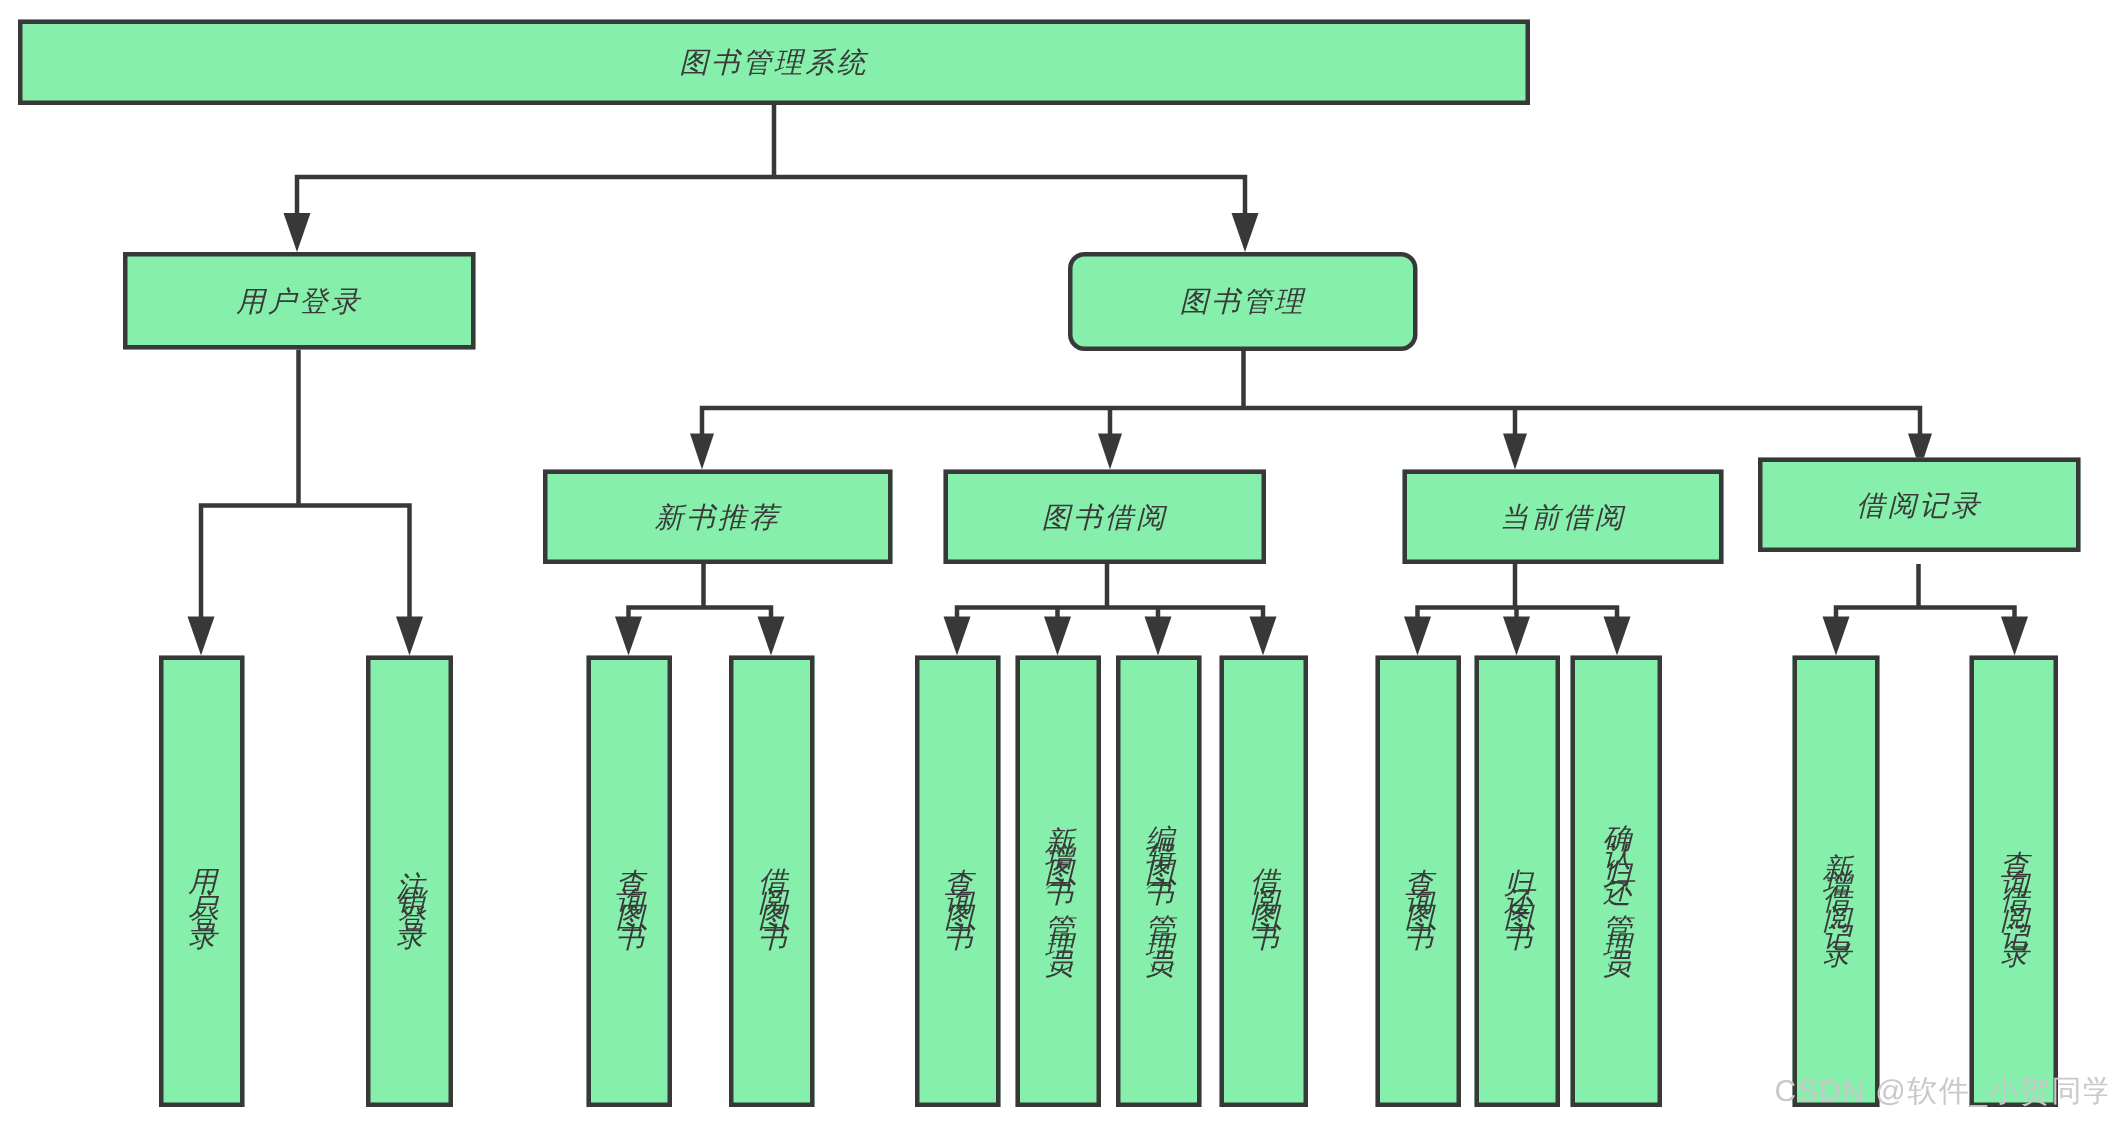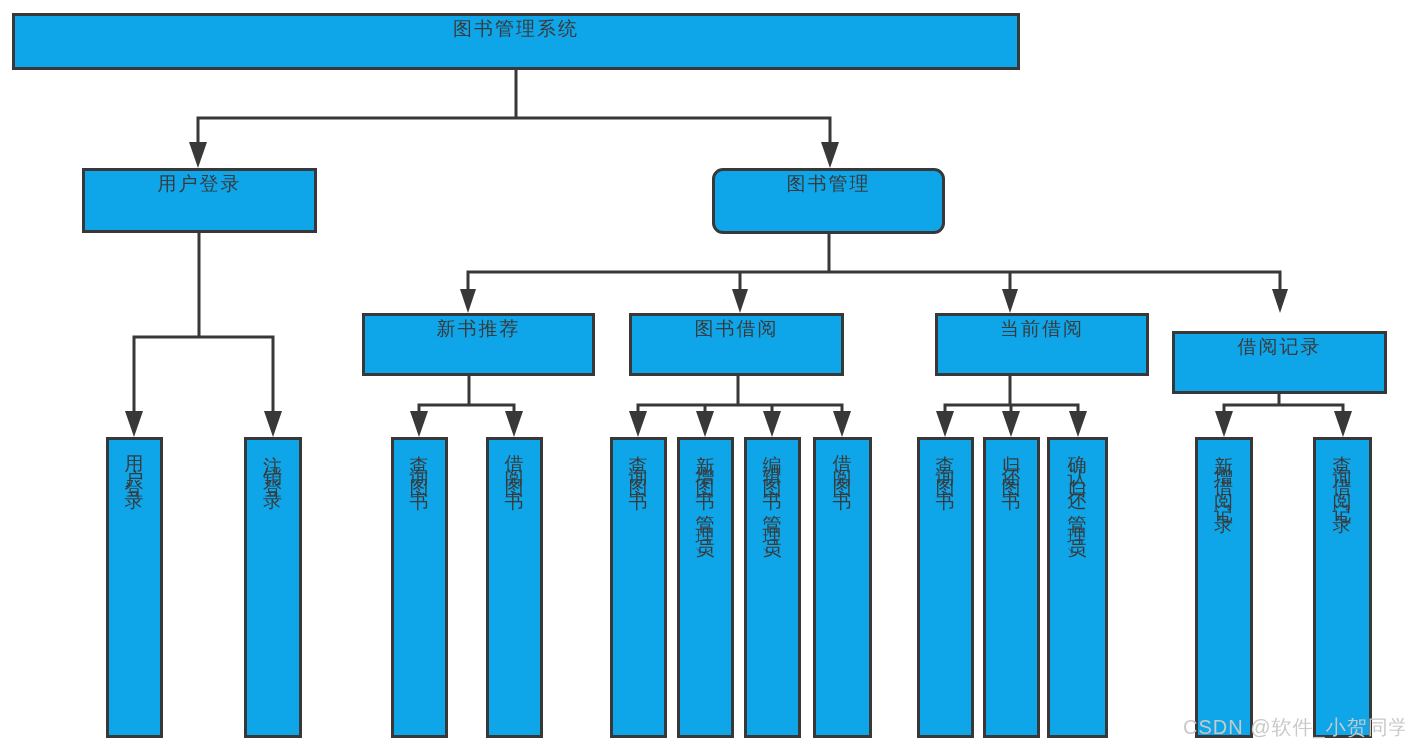--- a/index.html
+++ b/index.html
@@ -3,23 +3,24 @@
 <meta charset="utf-8">
 <style>
   html,body { margin:0; padding:0; background:#fff; }
   .stage {
     position:relative; width:1405px; height:747px; background:#ffffff;
     font-family:"Liberation Sans","DejaVu Sans",sans-serif; color:#3a3a3a;
     overflow:hidden;
   }
   svg.connectors { position:absolute; left:0; top:0; z-index:0; }
   .node {
-    position:absolute; box-sizing:border-box; background:#0ea5e9;
-    border:3px solid #383838; display:flex; align-items:flex-start; justify-content:center;
+    position:absolute; box-sizing:border-box; background:#86efac;
+    border:3px solid #383838; display:flex; align-items:center; justify-content:center;
     z-index:1;
+    font-style:italic;
   }
   .hnode { font-size:19px; letter-spacing:2px; font-weight:400; }
   .vnode span {
     writing-mode:vertical-rl; text-orientation:mixed;
     font-size:19px; letter-spacing:12px; line-height:1;
   }
   .watermark {
     position:absolute; left:1183px; top:714px; z-index:5;
     font-size:20px; color:#c9c9c9; letter-spacing:1px; white-space:nowrap;
   }
@@ -75,21 +76,21 @@
 
   <div class="node hnode" style="left:362px;top:313px;width:233px;height:63px;">
     <span>新书推荐</span>
   </div>
   <div class="node hnode" style="left:629px;top:313px;width:215px;height:63px;">
     <span>图书借阅</span>
   </div>
   <div class="node hnode" style="left:903px;top:313px;width:214px;height:63px;margin-left:32px;">
     <span>当前借阅</span>
   </div>
-  <div class="node hnode" style="left:1172px;top:331px;width:215px;height:63px;">
+  <div class="node hnode" style="left:1172px;top:305px;width:215px;height:63px;">
     <span>借阅记录</span>
   </div>
 
   <div class="node vnode" style="left:106px;top:437px;width:57px;height:301px;">
     <span>用户登录</span>
   </div>
   <div class="node vnode" style="left:244px;top:437px;width:58px;height:301px;">
     <span>注销登录</span>
   </div>
 

